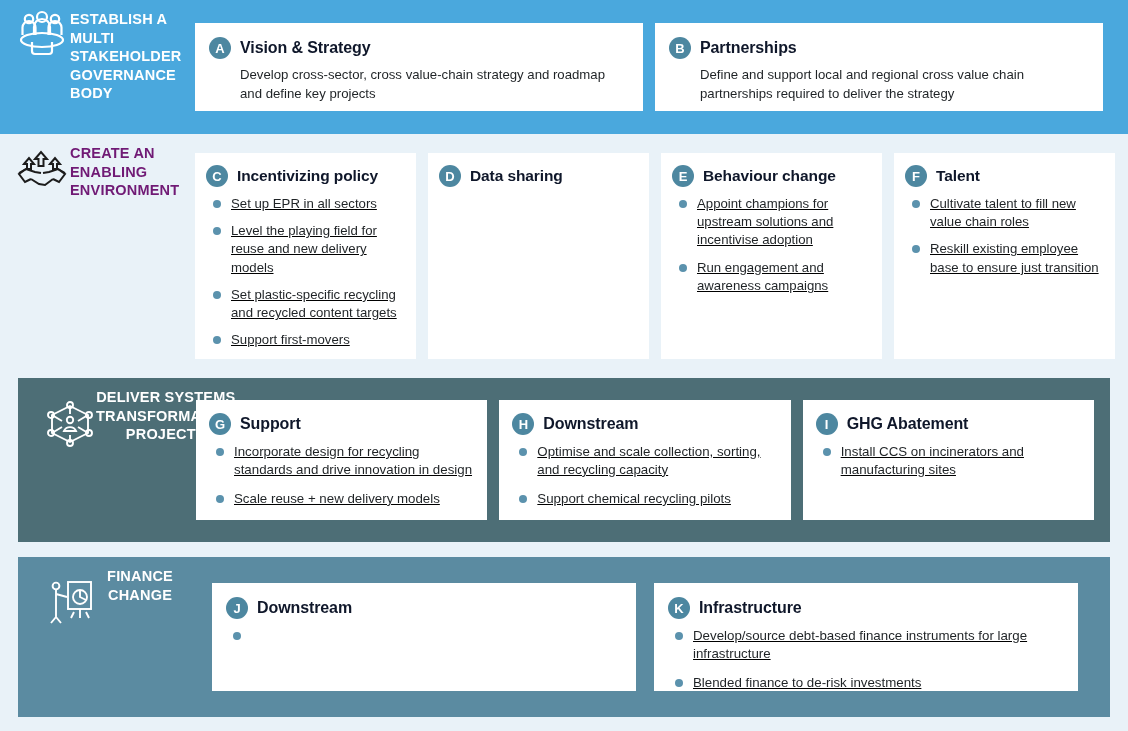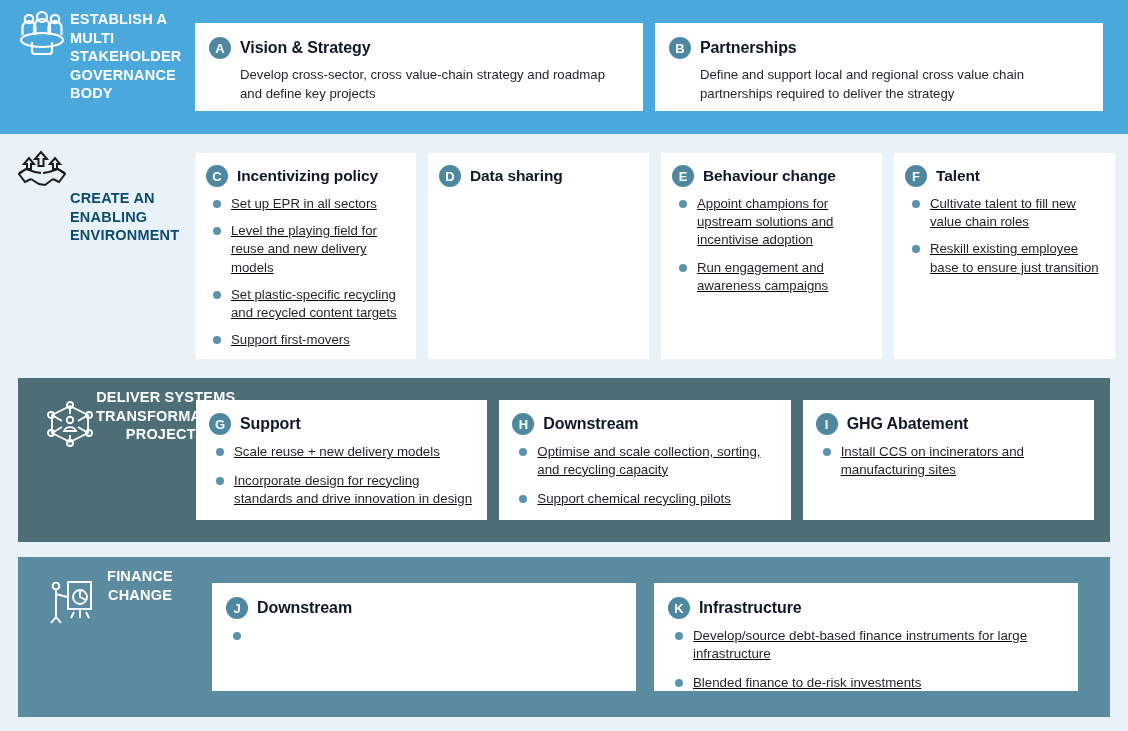--- a/index.html
+++ b/index.html
@@ -25,21 +25,21 @@
     display: flex; flex-direction: row;
   }
   .band-3 .label-col, .band-4 .label-col { padding-left: 26px; width: 178px; flex-basis: 178px; text-align: center; }
   .sec-icon { height: 48px; margin-bottom: 8px; display: block; }
   .band-3 .sec-icon, .band-4 .sec-icon { margin-top: 12px; }
   .sec-title {
     font-size: 14.5px; font-weight: bold; line-height: 1.28;
     letter-spacing: .2px; text-transform: uppercase;
   }
   .band-1 .sec-title, .band-3 .sec-title, .band-4 .sec-title { color: #ffffff; }
-  .band-2 .sec-title { color: #0c4a6e; margin-top: 45px; }
+  .band-2 .sec-title { color: #701a75; }
 
   
   .cards { flex: 1; display: flex; gap: 12px; }
   .band-1 .cards { padding: 23px 25px 23px 0; }
   .band-2 .cards { padding: 19px 13px 19px 0; }
   .band-3 .cards { padding: 22px 16px 22px 0; }
   .band-4 .cards { padding: 26px 32px 26px 16px; gap: 18px; }
 
   .card {
     background: #ffffff; flex: 1;
@@ -233,25 +233,25 @@
     <div class="cards">
 
       <div class="card">
         <div class="card-head">
           <span class="badge">G</span>
           <span class="card-title">Support</span>
         </div>
         <ul class="bullets">
           <li class="bullet">
               <span class="dot"></span>
+              <span class="bullet-text">Incorporate design for recycling standards and drive innovation in design</span>
+            </li>
+          <li class="bullet">
+              <span class="dot"></span>
               <span class="bullet-text">Scale reuse + new delivery models</span>
-            </li>
-          <li class="bullet">
-              <span class="dot"></span>
-              <span class="bullet-text">Incorporate design for recycling standards and drive innovation in design</span>
             </li>
         </ul>
       </div>
 
       <div class="card">
         <div class="card-head">
           <span class="badge">H</span>
           <span class="card-title">Downstream</span>
         </div>
         <ul class="bullets">

